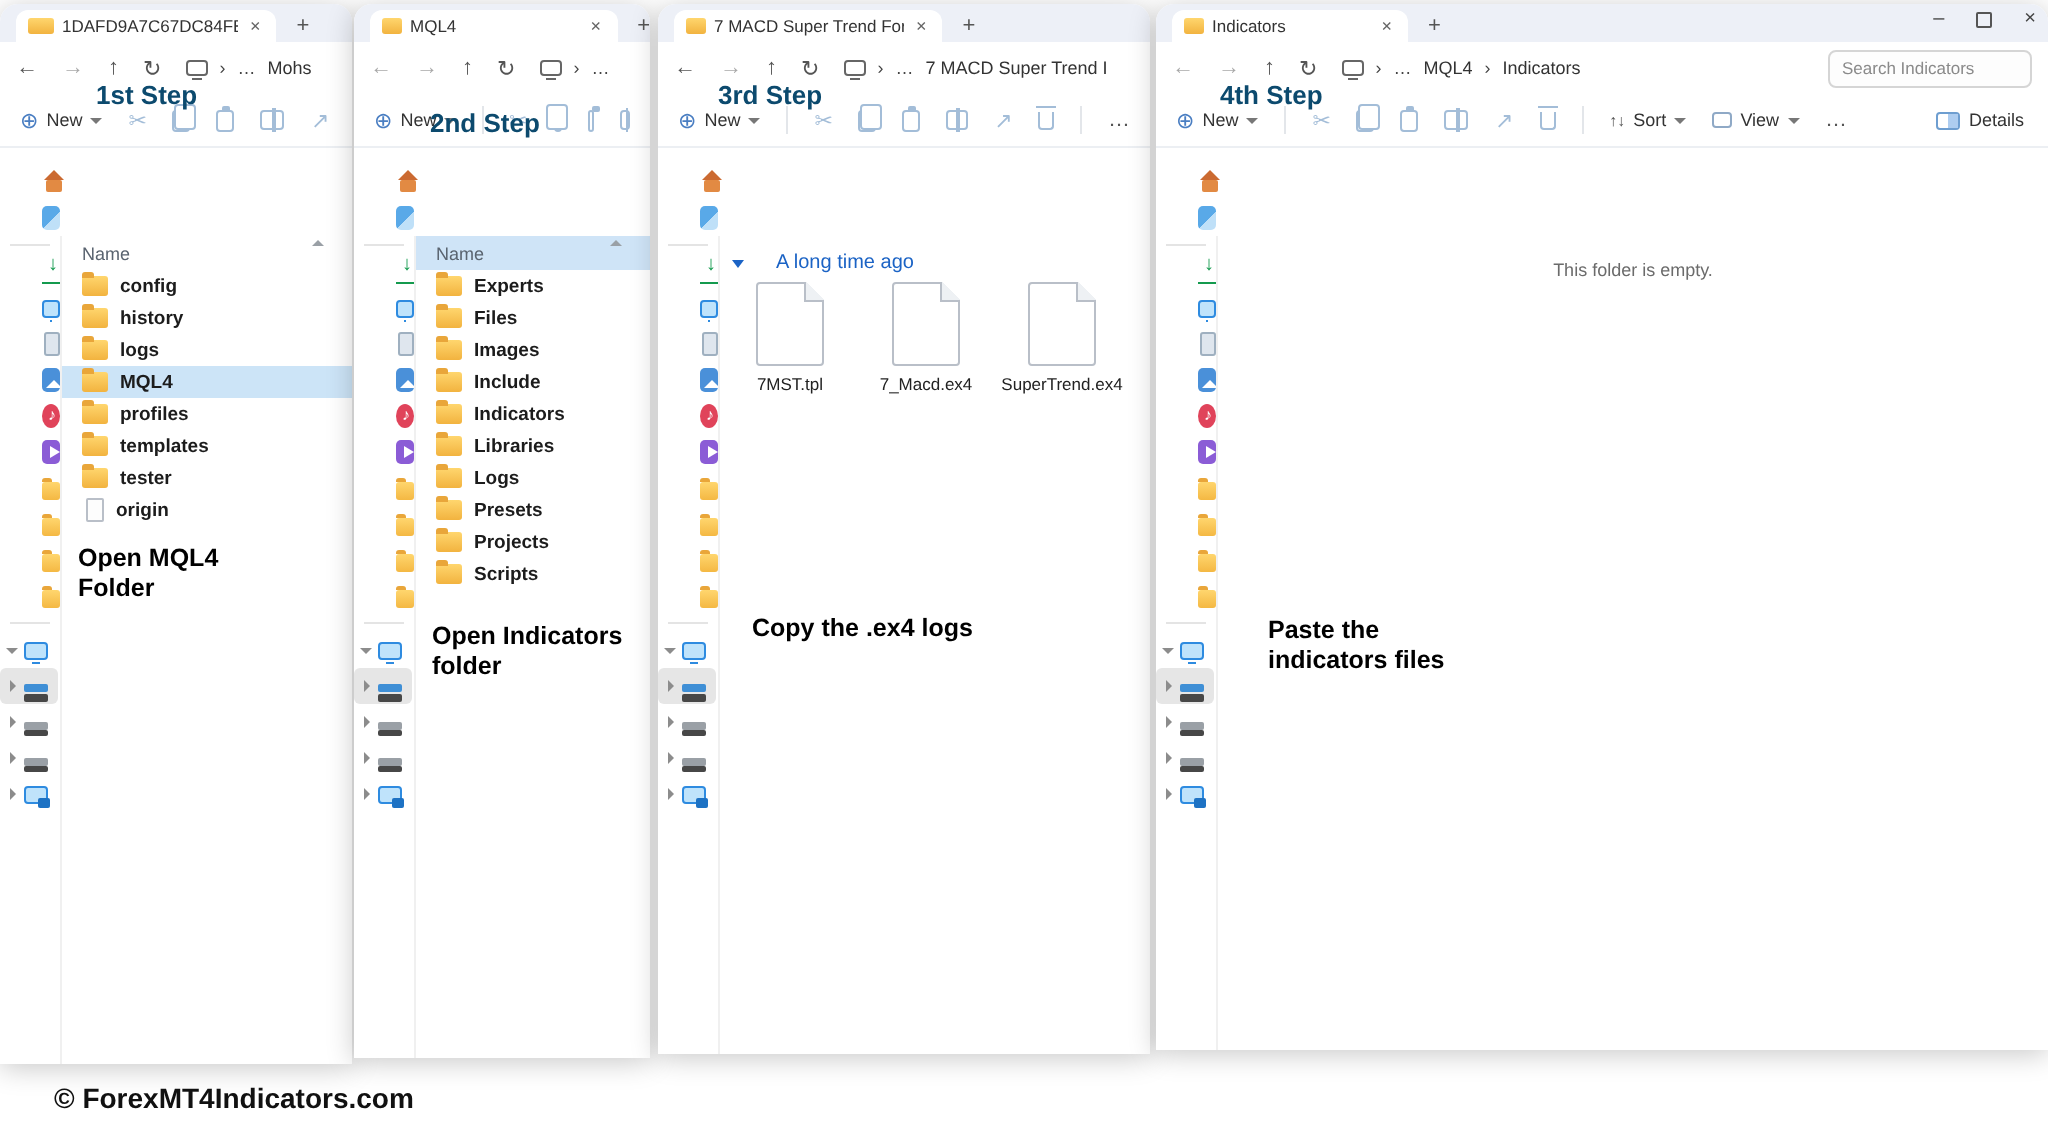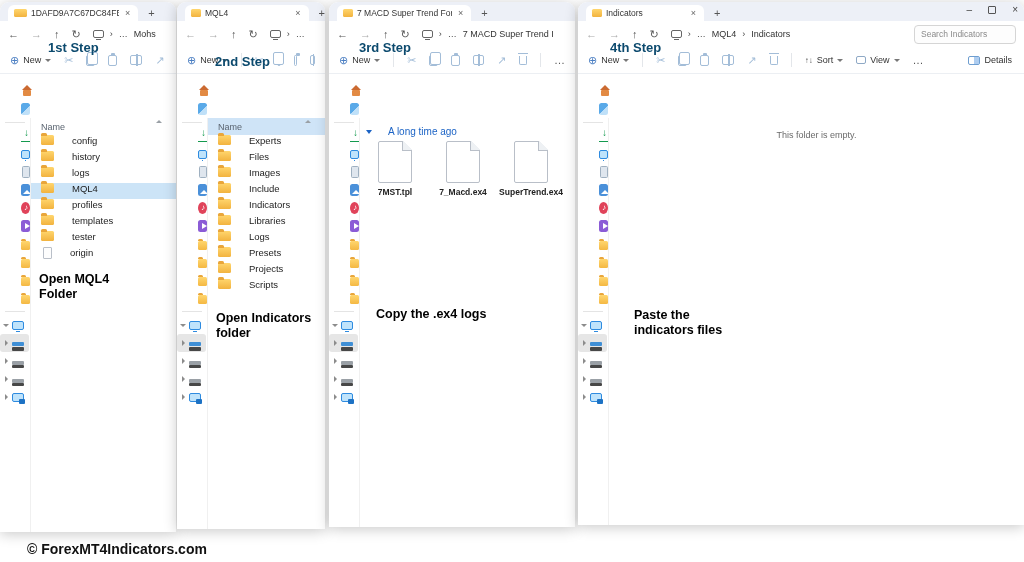--- a/index.html
+++ b/index.html
@@ -81,36 +81,36 @@
   .ico-drive .s-ico::after { content:""; position:absolute; top:5px; left:0; width:12px; height:4px; background:#474747; border-radius:1px; }
   .ico-drive2 .s-ico { height:4px; background:#9aa0a6; border-radius:1px; margin-top:3px; }
   .ico-drive2 .s-ico::after { content:""; position:absolute; top:4px; left:0; width:12px; height:3.4px; background:#474747; border-radius:1px; }
   .ico-network .s-ico { border:1.4px solid #2e8be0; border-radius:2px; background:#bfe3fb; height:9px; margin-top:1px; }
   .ico-network .s-ico::after { content:""; position:absolute; right:-2px; bottom:-3px; width:6px; height:5px; background:#1d72c4; border-radius:1px; }
 
   .filearea { flex:1; position:relative; border-left:1px solid #f0f0f0;margin-top:44px; }
   .colhead { height:17px; display:flex; align-items:center; padding-left:10px; font-size:9px; color:#5a6470; position:relative; }
   .colhead.hl { background:#cfe4f7; }
   .colhead .sortup { position:absolute; right:14px; top:2px; width:0; height:0; border-left:3px solid transparent; border-right:3px solid transparent; border-bottom:3.5px solid #9aa0a6; }
-  .f-row { height:16px; display:flex; gap:18px; padding-left:10px; font-size:9.5px; color:#1c1c1c; }
+  .f-row { height:16px; display:flex; align-items:center; gap:6px; padding-left:10px; font-size:9.5px; color:#1c1c1c;font-weight:bold; }
   .f-row.selected { background:#cce4f7; }
   .f-ico { width:13px; height:10px; position:relative; flex:0 0 13px; }
   .t-folder .f-ico { background:linear-gradient(#ffd66e,#f2b33f); border-radius:1.5px; }
   .t-folder .f-ico::before { content:""; position:absolute; top:-2px; left:0; width:6px; height:2.5px; background:#e9a63a; border-radius:1.5px 1.5px 0 0; }
   .t-file .f-ico { width:9px; flex-basis:9px; height:12px; background:#fdfdfd; border:1px solid #b9bfc8; border-radius:1px; margin-left:2px; }
 
   .grouphead { display:flex; align-items:center; gap:16px; font-size:10px; color:#1b63c5; padding:8px 0 4px 6px; }
   .grouphead .gcaret { width:0; height:0; border-left:3.5px solid transparent; border-right:3.5px solid transparent; border-top:4px solid #1b63c5; }
   .bigfiles { display:flex; gap:6px; padding-left:4px; }
   .bigfile { width:62px; display:flex; flex-direction:column; align-items:center; gap:4px; }
   .bigdoc { width:34px; height:42px; background:#fff; border:1px solid #b9bfc8; border-radius:2px; position:relative; }
   .bigdoc::before { content:""; position:absolute; top:-1px; right:-1px; border-bottom:10px solid transparent; border-right:10px solid #fff; }
   .bigdoc::after { content:""; position:absolute; top:-1px; right:-1px; width:10px; height:10px;
     background:linear-gradient(225deg, transparent 48%, #eef1f4 48%, #eef1f4 100%); border-left:1px solid #b9bfc8; border-bottom:1px solid #b9bfc8; box-sizing:border-box; }
-  .bigname { font-size:8.5px; color:#222; text-align:right;font-weight:bold; }
+  .bigname { font-size:8.5px; color:#222; text-align:right; }
 
   .emptytxt { position:absolute; top:12px; left:0; right:0; text-align:center; font-size:9px; color:#6b6b6b; }
 
   .stepnote { position:absolute; font-weight:bold; color:#0c4a6e; font-size:13px; z-index:20; white-space:pre-line; line-height:1.18; }
   .annote { position:absolute; font-weight:bold; color:#000; font-size:12.5px; z-index:20; white-space:pre-line; line-height:1.2; }
   .credit { position:absolute; left:8px; top:541px; font-size:14px; font-weight:bold; color:#111; z-index:30;padding-left:19px; }
 </style>
 </head>
 <body>
 

